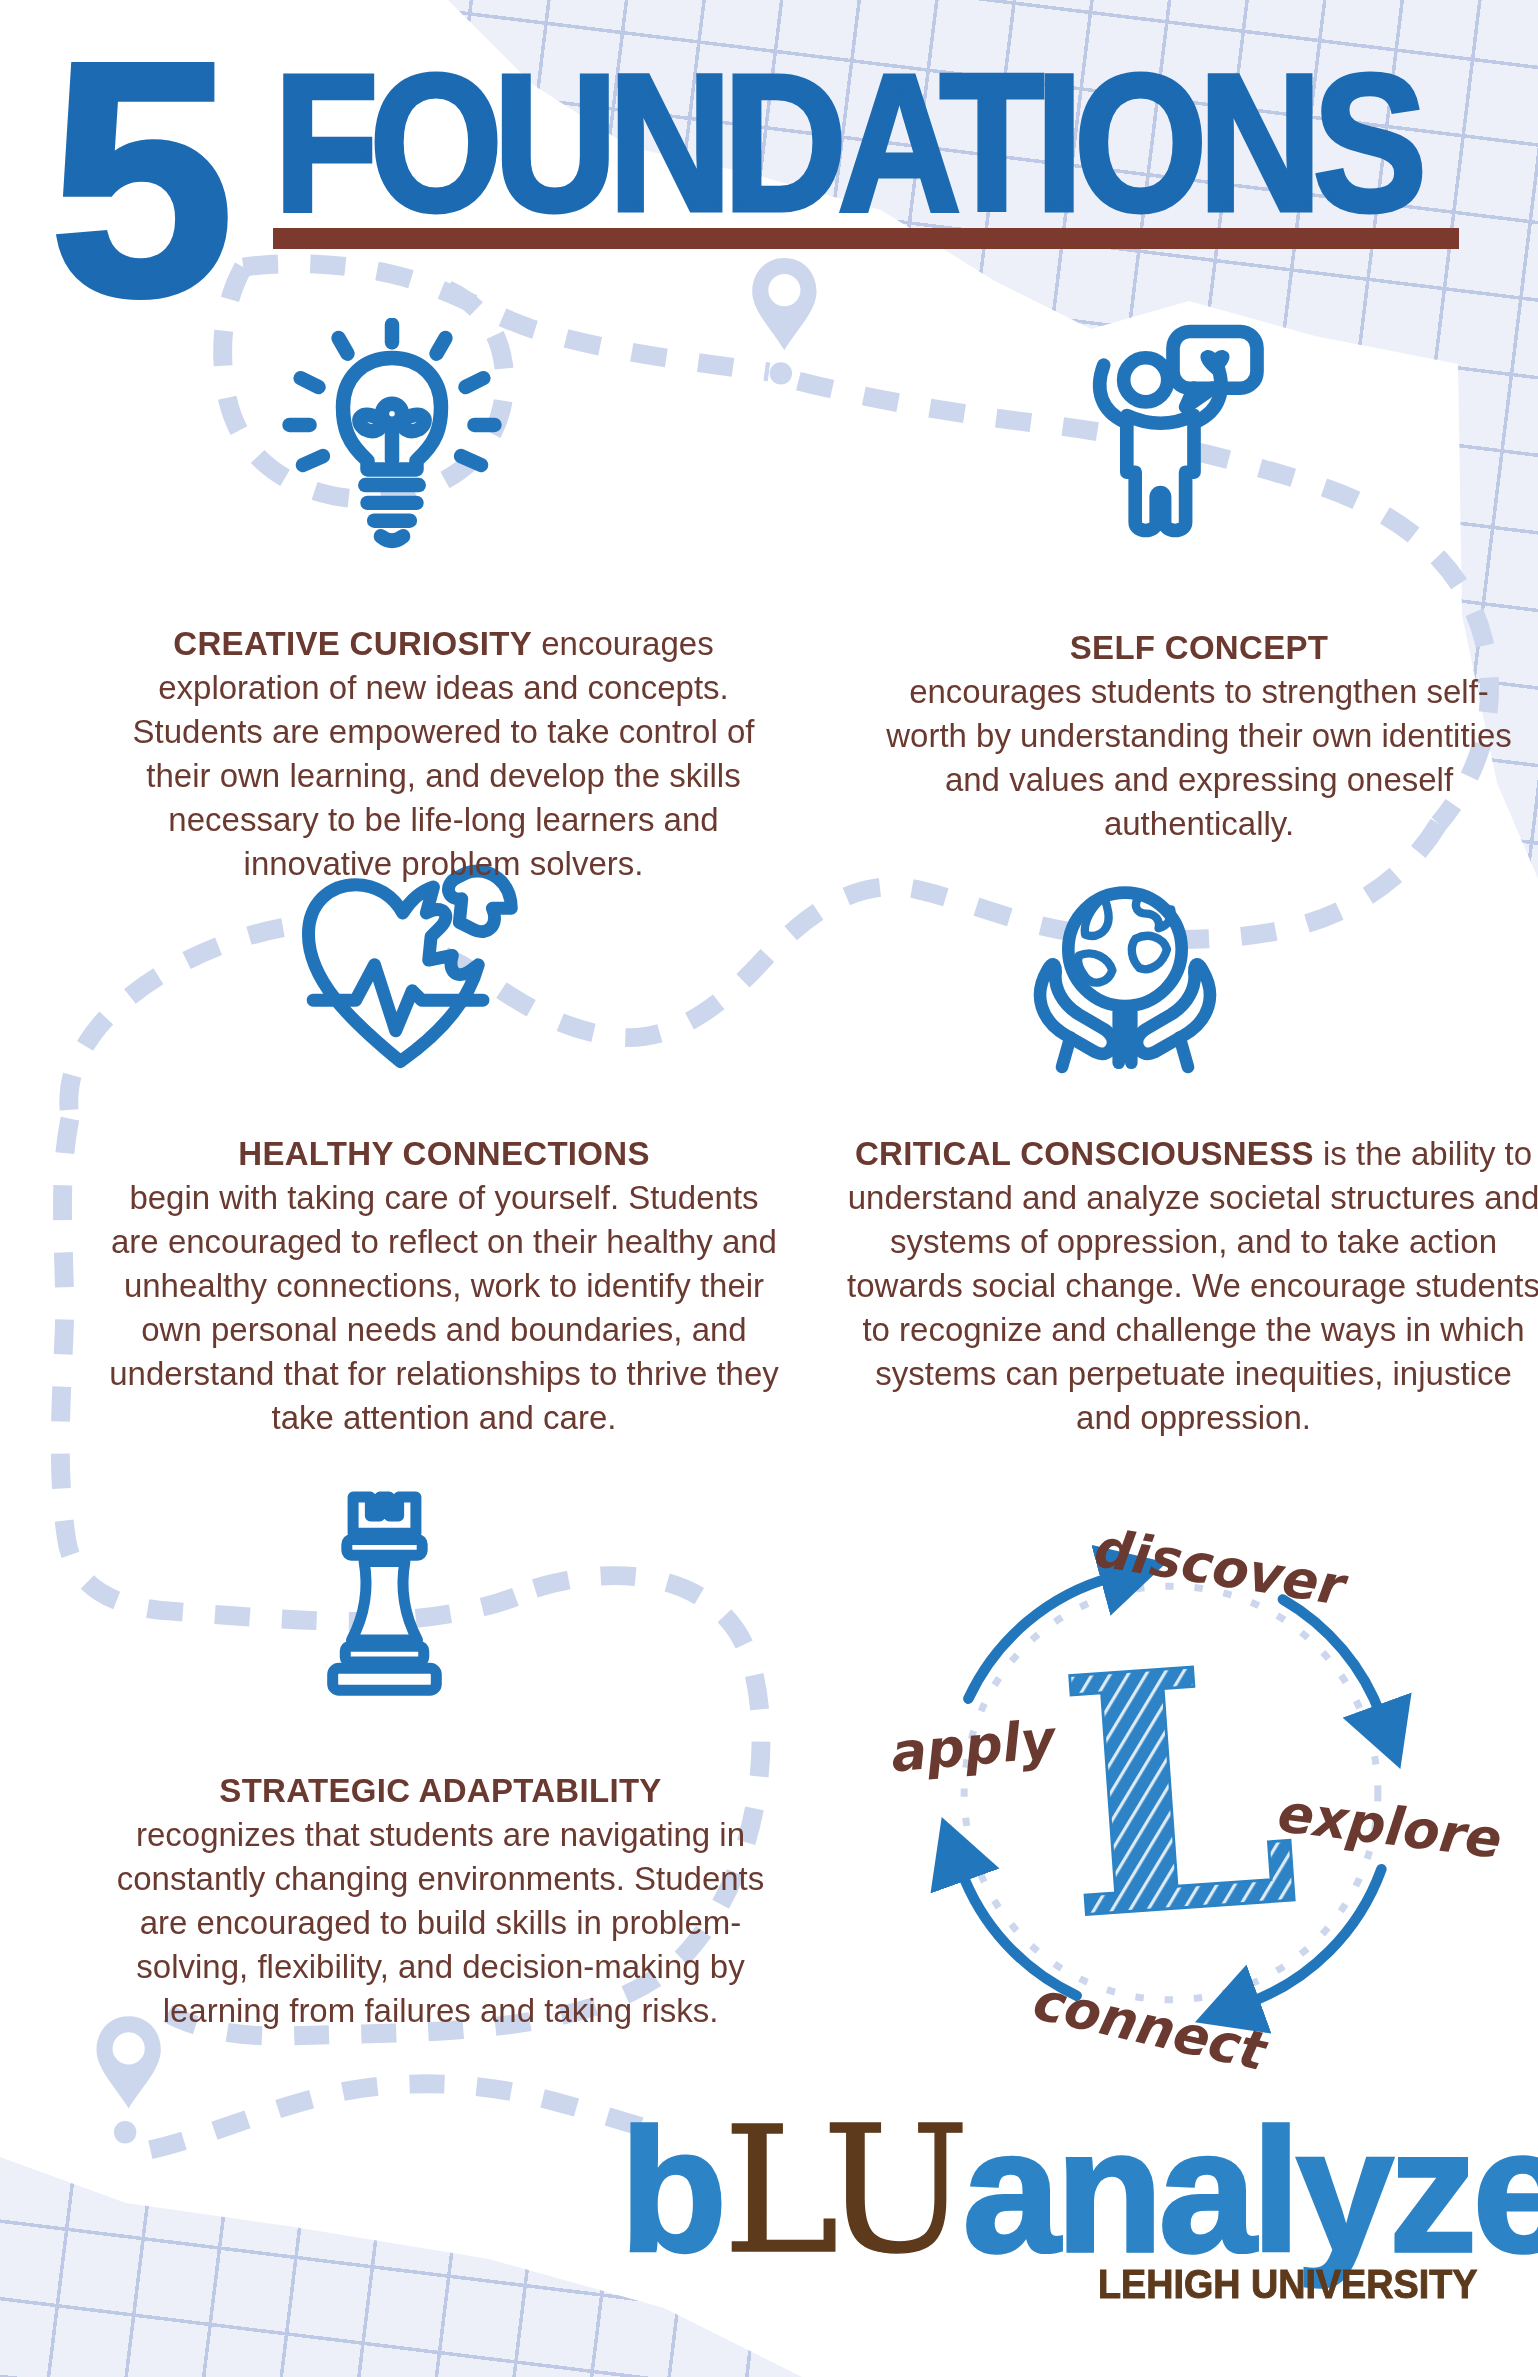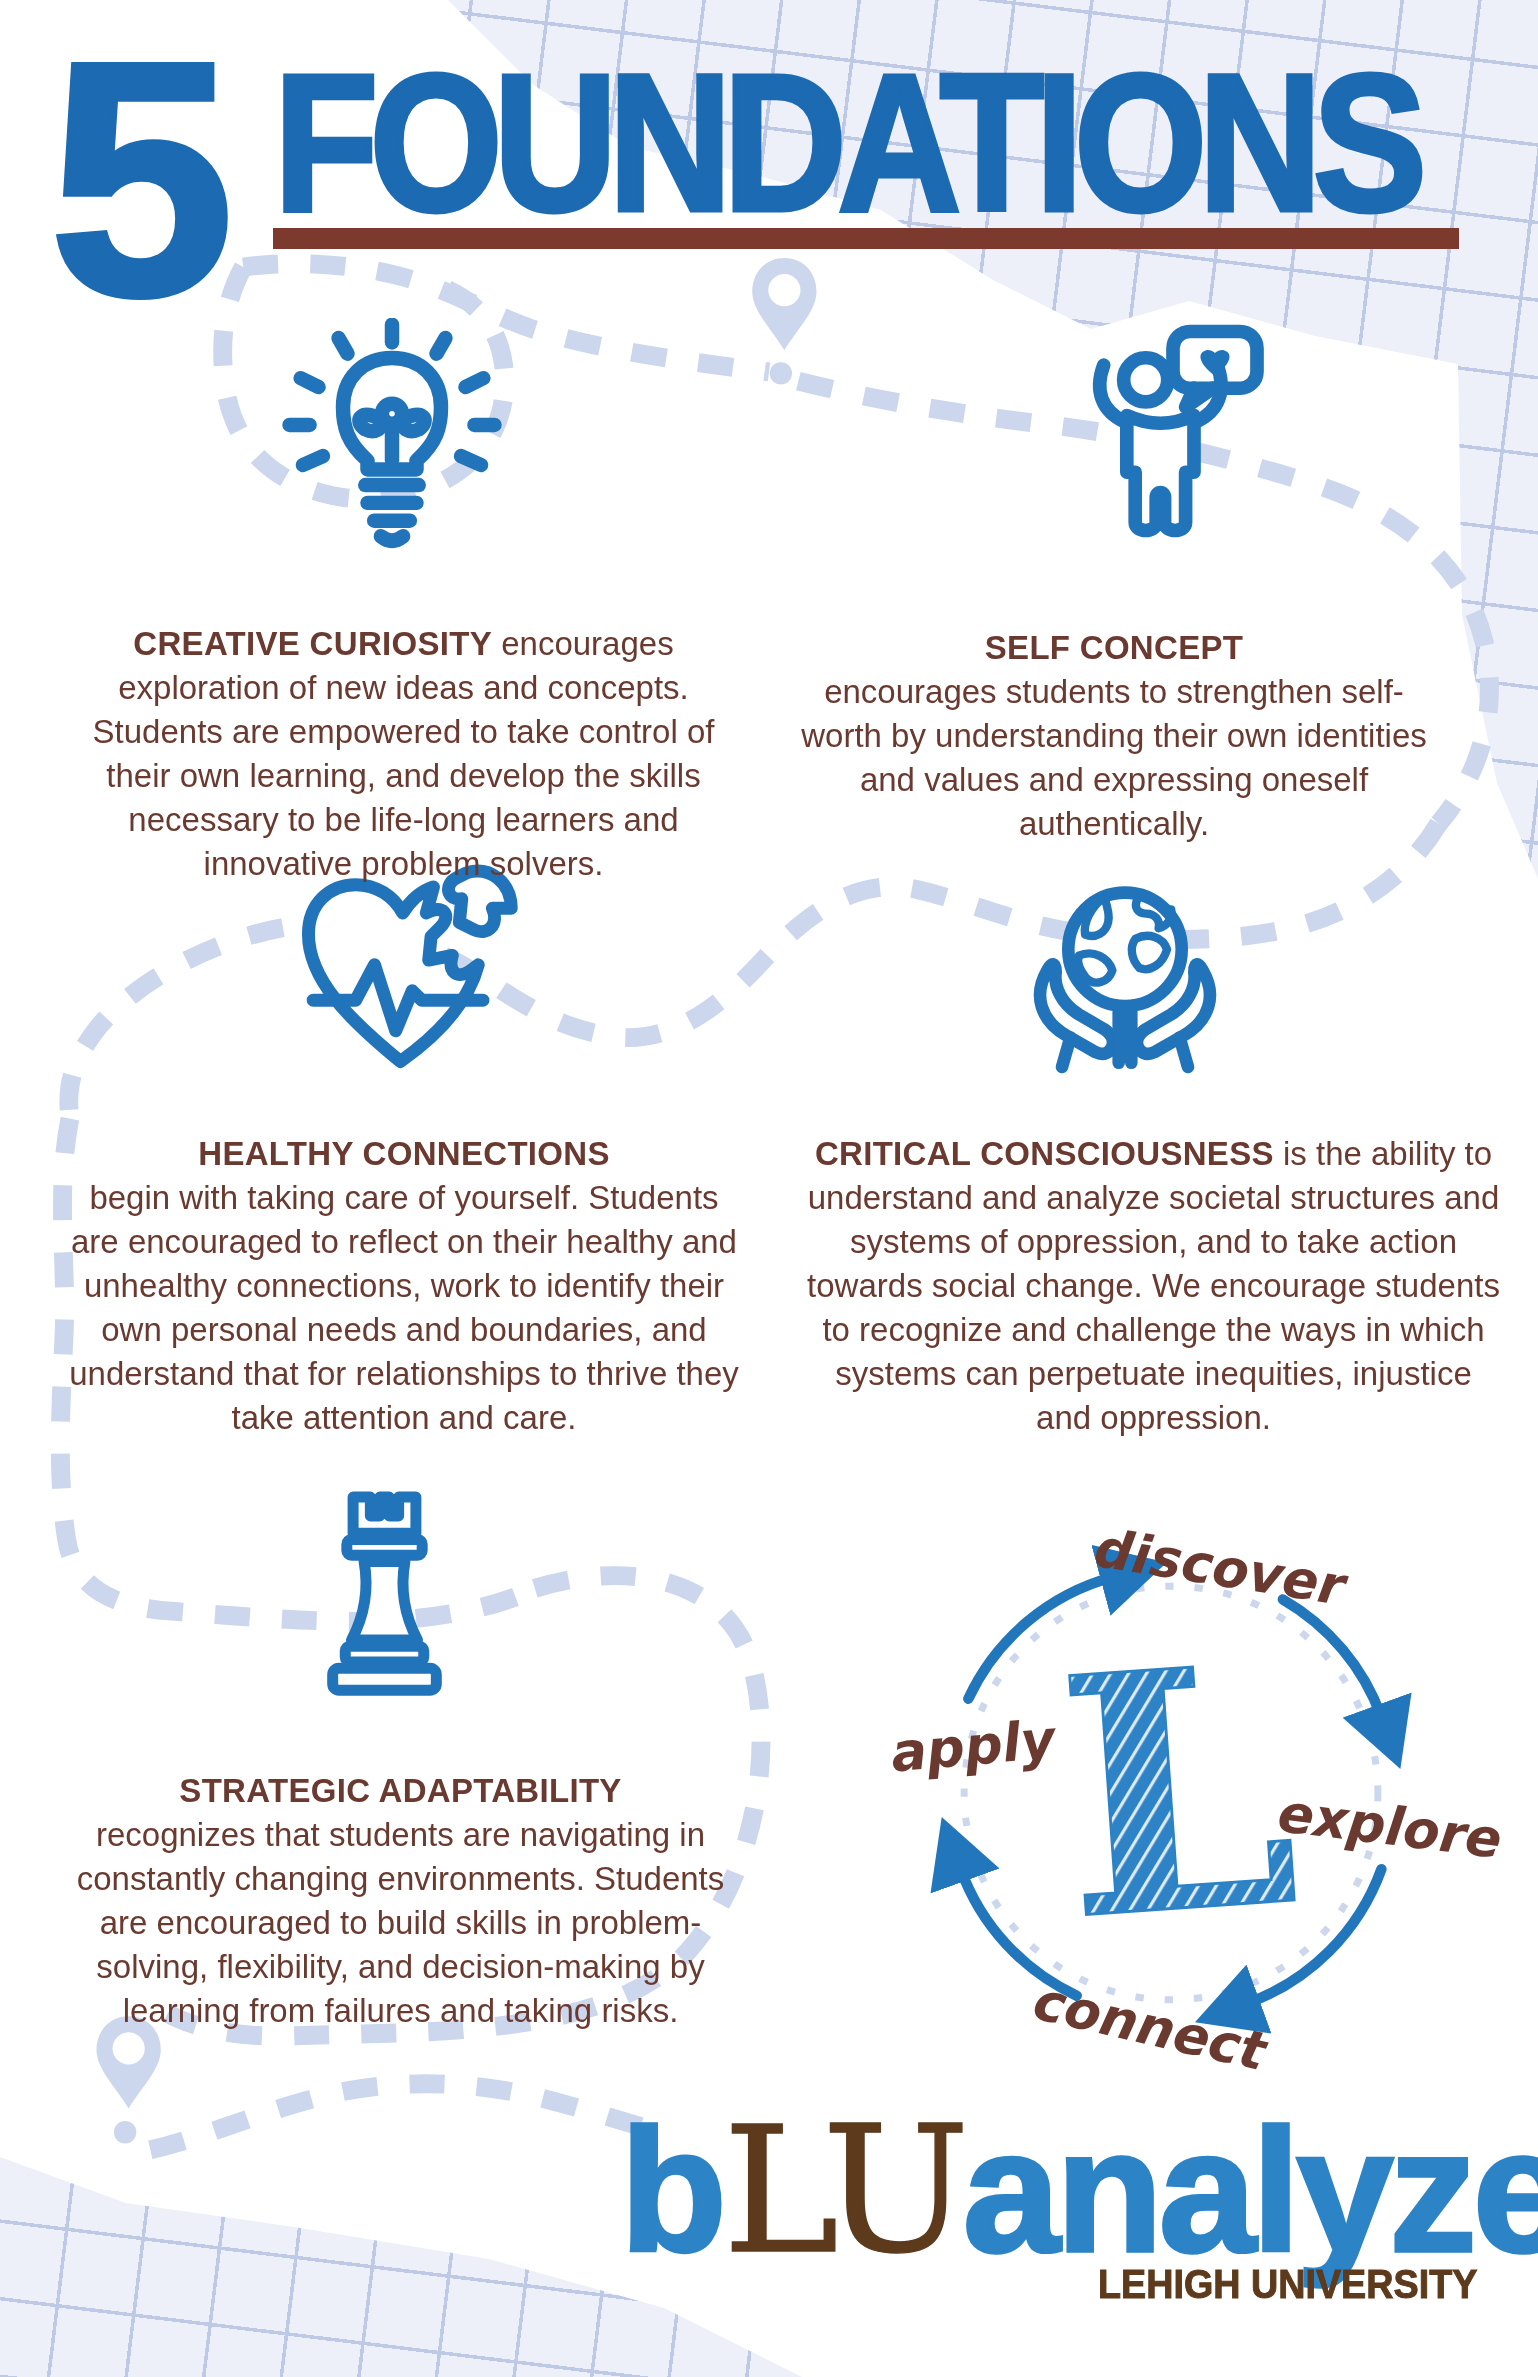--- a/index.html
+++ b/index.html
@@ -33,26 +33,26 @@
   }
   .title{
     position:absolute;left:274px;top:46px;font-size:194px;line-height:1;
     font-weight:700;color:#1b6ab2;-webkit-text-stroke:4.9px #1b6ab2;letter-spacing:-9.8px;
     transform:scaleX(0.88);transform-origin:left top;white-space:nowrap;
   }
   .rule{position:absolute;left:273px;top:228px;width:1186px;height:21px;background:#7c392d;}
   
   .blurb{
     position:absolute;text-align:center;color:#6a392f;
-    font-size:33px;line-height:44px;font-weight:500;
+    font-size:33px;line-height:44px;font-weight:500;margin-left:40px;
   }
   .blurb strong{font-weight:700;letter-spacing:0.3px;}
   .stack strong{display:block;}
   .s1{left:66px;top:589px;width:675px;}
-  .s2{left:794px;top:593px;width:640px;}
+  .s2{left:839px;top:593px;width:640px;}
   .s3{left:63px;top:1099px;width:682px;text-align:center;}
   .s4{left:804px;top:1099px;width:699px;}
   .s5{left:56px;top:1736px;width:689px;}
   
   .ic{position:absolute;}
   .ic-bulb{left:280px;top:318px;width:224px;height:245px;}
   .ic-person{left:1068px;top:316px;width:210px;height:241px;}
   .ic-heart{left:271px;top:854px;width:273px;height:224px;}
   .ic-globe{left:1020px;top:868px;width:210px;height:213px;}
   .ic-rook{left:306px;top:1484px;width:157px;height:213px;}

